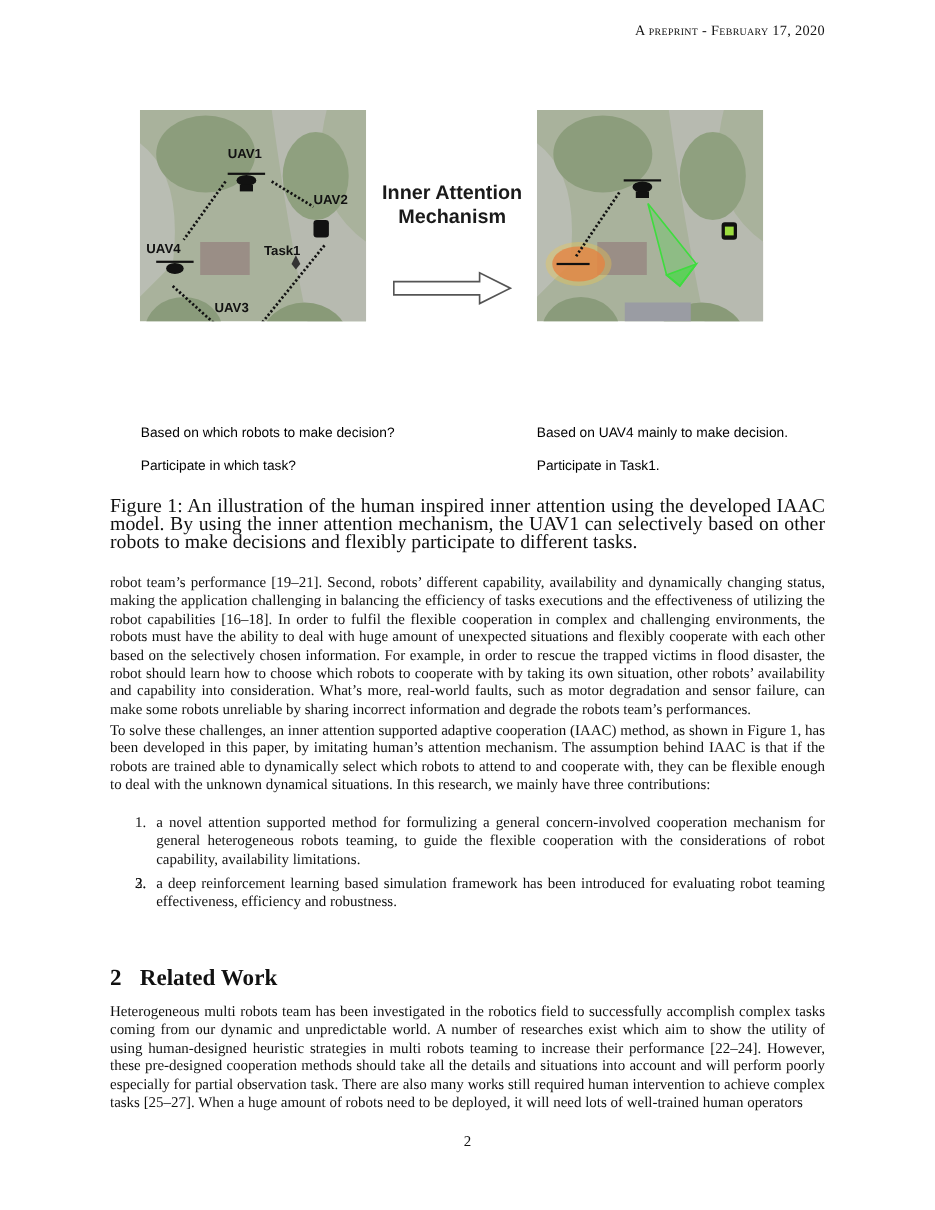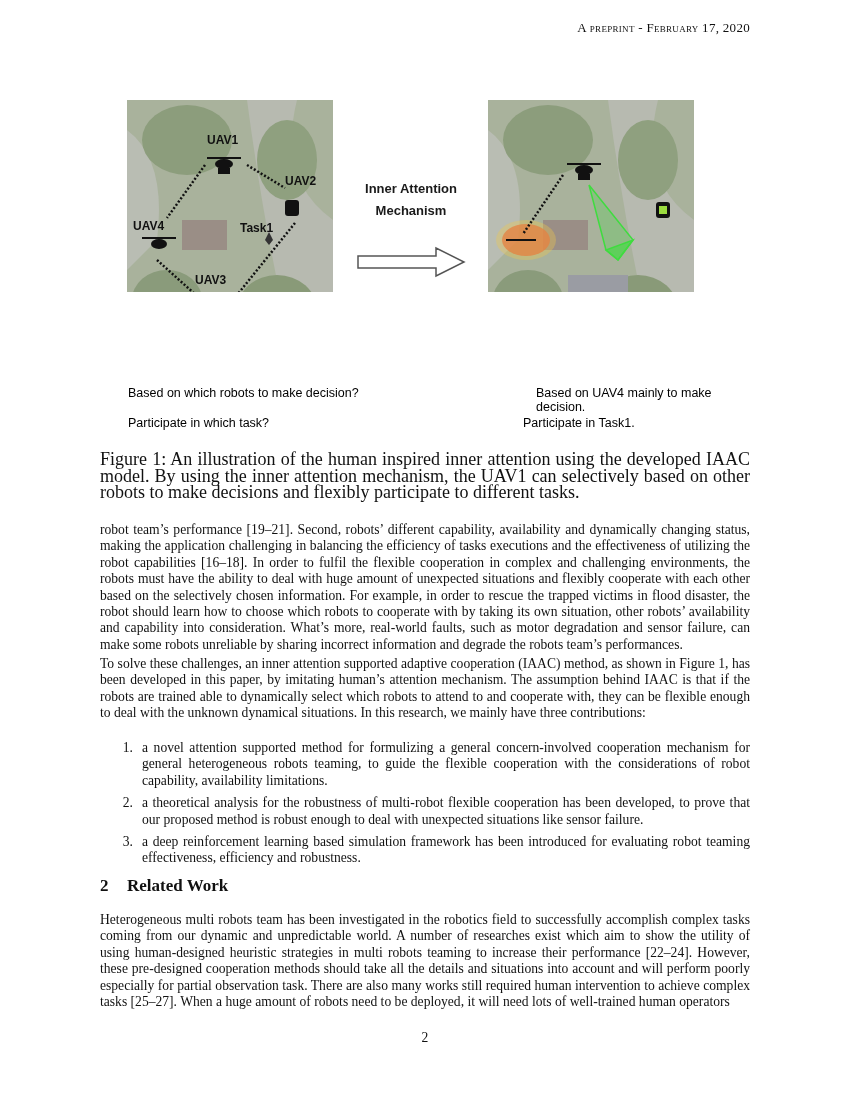--- a/index.html
+++ b/index.html
@@ -3,30 +3,30 @@
 <meta charset="utf-8">
 <style>
   html, body { margin:0; padding:0; background:#fff; }
   body { width:850px; height:1100px; position:relative; overflow:hidden;
          font-family:"Liberation Serif","DejaVu Serif",serif; color:#111; }
   .header { position:absolute; top:20px; right:100px; font-size:13px; letter-spacing:0.3px; font-variant:small-caps; }
   .figure { position:absolute; top:100px; left:100px; width:650px; height:340px; }
   .photo { position:absolute; top:0; width:206px; height:192px; overflow:hidden; }
   .photo.left { left:27px; }
   .photo.right { left:388px; }
-  .fig-title { position:absolute; left:238px; top:78px; width:146px; text-align:center;
-     font-family:"Liberation Sans","DejaVu Sans",sans-serif; font-weight:bold; font-size:13px; line-height:22px; color:#1a1a1a; }
+  .fig-title { position:absolute; left:238px; top:64px; width:146px; text-align:center;
+     font-family:"Liberation Sans","DejaVu Sans",sans-serif; font-weight:bold; font-size:18px; line-height:22px; color:#1a1a1a; }
   .fig-arrow { position:absolute; left:256px; top:146px; }
   .fig-q { position:absolute; font-family:"Liberation Sans","DejaVu Sans",sans-serif; font-size:12.5px; color:#000000; }
   .caption { position:absolute; top:451px; left:100px; width:650px; font-size:18px; line-height:16.5px; text-align:justify; }
   .p { position:absolute; left:100px; width:650px; font-size:13.6px; line-height:16.4px; text-align:justify; margin:0; }
   .list { position:absolute; left:100px; width:650px; margin:0; padding:0; list-style:none; font-size:13.6px; line-height:16.4px; }
   .list li { position:relative; padding-left:42px; text-align:justify; margin-bottom:6px; }
   .list li .num { position:absolute; left:33px; transform:translateX(-100%); }
-  .section { position:absolute; top:876px; left:100px; font-size:17px; font-weight:bold; }
+  .section { position:absolute; top:876px; left:100px; font-size:21px; font-weight:bold; }
   .section .sn { display:inline-block; width:27px; }
   .pagenum { position:absolute; top:1030px; left:0; width:850px; text-align:center; font-size:13.6px; }
 </style>
 </head>
 <body>
 
 <div class="header">A preprint - February 17, 2020</div>
 
 <div class="figure">
 
@@ -109,32 +109,32 @@
           <rect x="82" y="202" width="14" height="10" fill="#2a4a2a"></rect>
         <rect x="10" y="232" width="14" height="3"></rect>
       </g>
       <rect x="171" y="106" width="8" height="8" fill="#9bdc3f"></rect>
       <circle cx="35" cy="224" r="3" fill="none" stroke="#d33" stroke-width="1.2"></circle>
     </svg>
   </div>
 
   <div class="fig-q" style="left:28px; top:286px;">Based on which robots to make decision?</div>
   <div class="fig-q" style="left:28px; top:316px;">Participate in which task?</div>
-  <div class="fig-q" style="left:388px; top:286px;margin-left:48px;">Based on UAV4 mainly to make decision.</div>
-  <div class="fig-q" style="left:388px; top:316px;margin-left:35px;">Participate in Task1.</div>
+  <div class="fig-q" style="left:388px; top:286px;">Based on UAV4 mainly to make decision.</div>
+  <div class="fig-q" style="left:388px; top:316px;">Participate in Task1.</div>
 </div>
 
 <div class="caption">Figure 1: An illustration of the human inspired inner attention using the developed IAAC model. By using the inner attention mechanism, the UAV1 can selectively based on other robots to make decisions and flexibly participate to different tasks.</div>
 
 <p class="p" style="top:522px;">robot team’s performance [19–21]. Second, robots’ different capability, availability and dynamically changing status, making the application challenging in balancing the efficiency of tasks executions and the effectiveness of utilizing the robot capabilities [16–18]. In order to fulfil the flexible cooperation in complex and challenging environments, the robots must have the ability to deal with huge amount of unexpected situations and flexibly cooperate with each other based on the selectively chosen information. For example, in order to rescue the trapped victims in flood disaster, the robot should learn how to choose which robots to cooperate with by taking its own situation, other robots’ availability and capability into consideration. What’s more, real-world faults, such as motor degradation and sensor failure, can make some robots unreliable by sharing incorrect information and degrade the robots team’s performances.</p>
 <p class="p" style="top:656px;">To solve these challenges, an inner attention supported adaptive cooperation (IAAC) method, as shown in Figure 1, has been developed in this paper, by imitating human’s attention mechanism. The assumption behind IAAC is that if the robots are trained able to dynamically select which robots to attend to and cooperate with, they can be flexible enough to deal with the unknown dynamical situations. In this research, we mainly have three contributions:</p>
 
 <ol class="list" style="top:740px;">
   <li><span class="num">1.</span><span>a novel attention supported method for formulizing a general concern-involved cooperation mechanism for general heterogeneous robots teaming, to guide the flexible cooperation with the considerations of robot capability, availability limitations.</span></li>
-  <li><span class="num">2.</span><span>a theoretical analysis for the robustness of multi-robot flexible cooperation has been developed, to prove that our proposed method is robust enough to deal with unexpected situations like sensor failure.</span></li>
+  <li><span class="num">2.</span></li>
   <li><span class="num">3.</span><span>a deep reinforcement learning based simulation framework has been introduced for evaluating robot teaming effectiveness, efficiency and robustness.</span></li>
 </ol>
 
 <div class="section">
   <span class="sn">2</span><span>Related Work</span>
 </div>
 
 <p class="p" style="top:912px;">Heterogeneous multi robots team has been investigated in the robotics field to successfully accomplish complex tasks coming from our dynamic and unpredictable world. A number of researches exist which aim to show the utility of using human-designed heuristic strategies in multi robots teaming to increase their performance [22–24]. However, these pre-designed cooperation methods should take all the details and situations into account and will perform poorly especially for partial observation task. There are also many works still required human intervention to achieve complex tasks [25–27]. When a huge amount of robots need to be deployed, it will need lots of well-trained human operators</p>
 
 <div class="pagenum">2</div>

